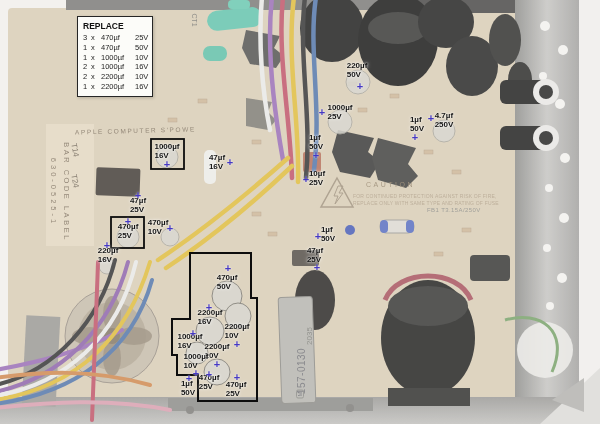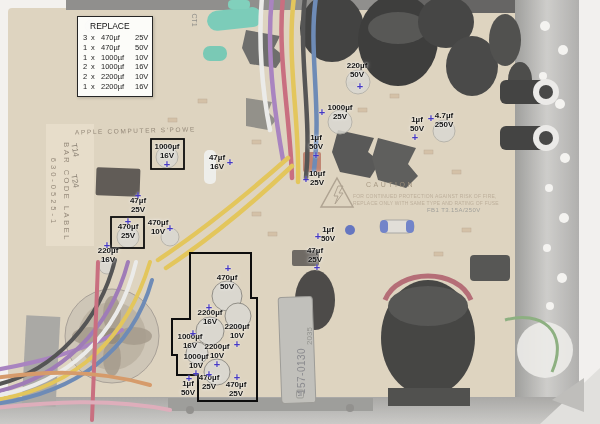--- a/index.html
+++ b/index.html
@@ -7,31 +7,31 @@
          font-family:"Liberation Sans",sans-serif;background:#efedea;}
   #stage svg{position:absolute;left:0;top:0;}
 
   
   .silk{position:absolute;color:#8d8172;white-space:nowrap;opacity:.9;}
   .rot{transform-origin:center center;}
 
   
   .cap{position:absolute;transform:translate(-50%,-50%);
        font-weight:bold;font-size:8px;line-height:1.08;color:#141414;
-       text-align:center;white-space:nowrap;
+       white-space:nowrap;
        text-shadow:0 0 2px rgba(255,255,255,.95),0 0 4px rgba(255,255,255,.75);}
   .plus{position:absolute;transform:translate(-50%,-50%);
         color:#4538c4;font-weight:bold;font-size:11px;line-height:1;
         text-shadow:0 0 2px rgba(255,255,255,.85);}
 
   
   .replace-box{position:absolute;left:77px;top:16px;width:66px;
         background:rgba(253,253,251,.97);border:1.6px solid #262626;
         padding:4px 3px 4px 5px;box-shadow:1px 1px 3px rgba(0,0,0,.2);}
-  .replace-title{font-weight:normal;font-size:8.5px;color:#101010;margin:0 0 2px 7px;}
+  .replace-title{font-weight:bold;font-size:8.5px;color:#101010;margin:0 0 2px 0;}
   .rrow{display:grid;grid-template-columns:8px 10px 34px auto;
         font-size:7.5px;line-height:1.3;color:#1e1e1e;}
 </style>
 </head>
 <body>
 
 <div id="stage">
 
   <svg width="600" height="424" viewBox="0 0 600 424">
     <defs>

